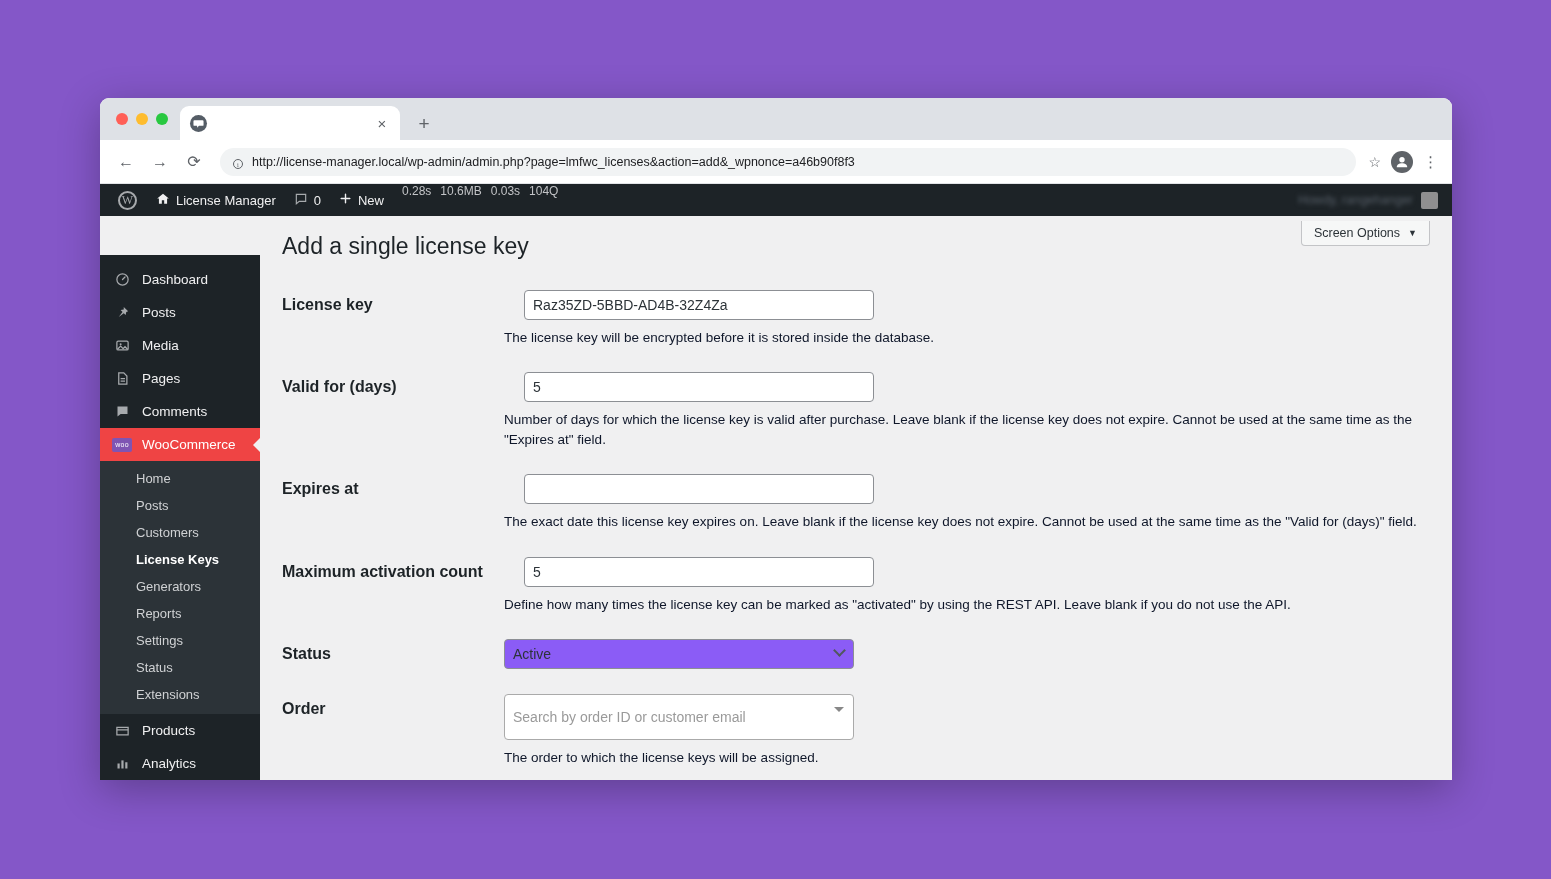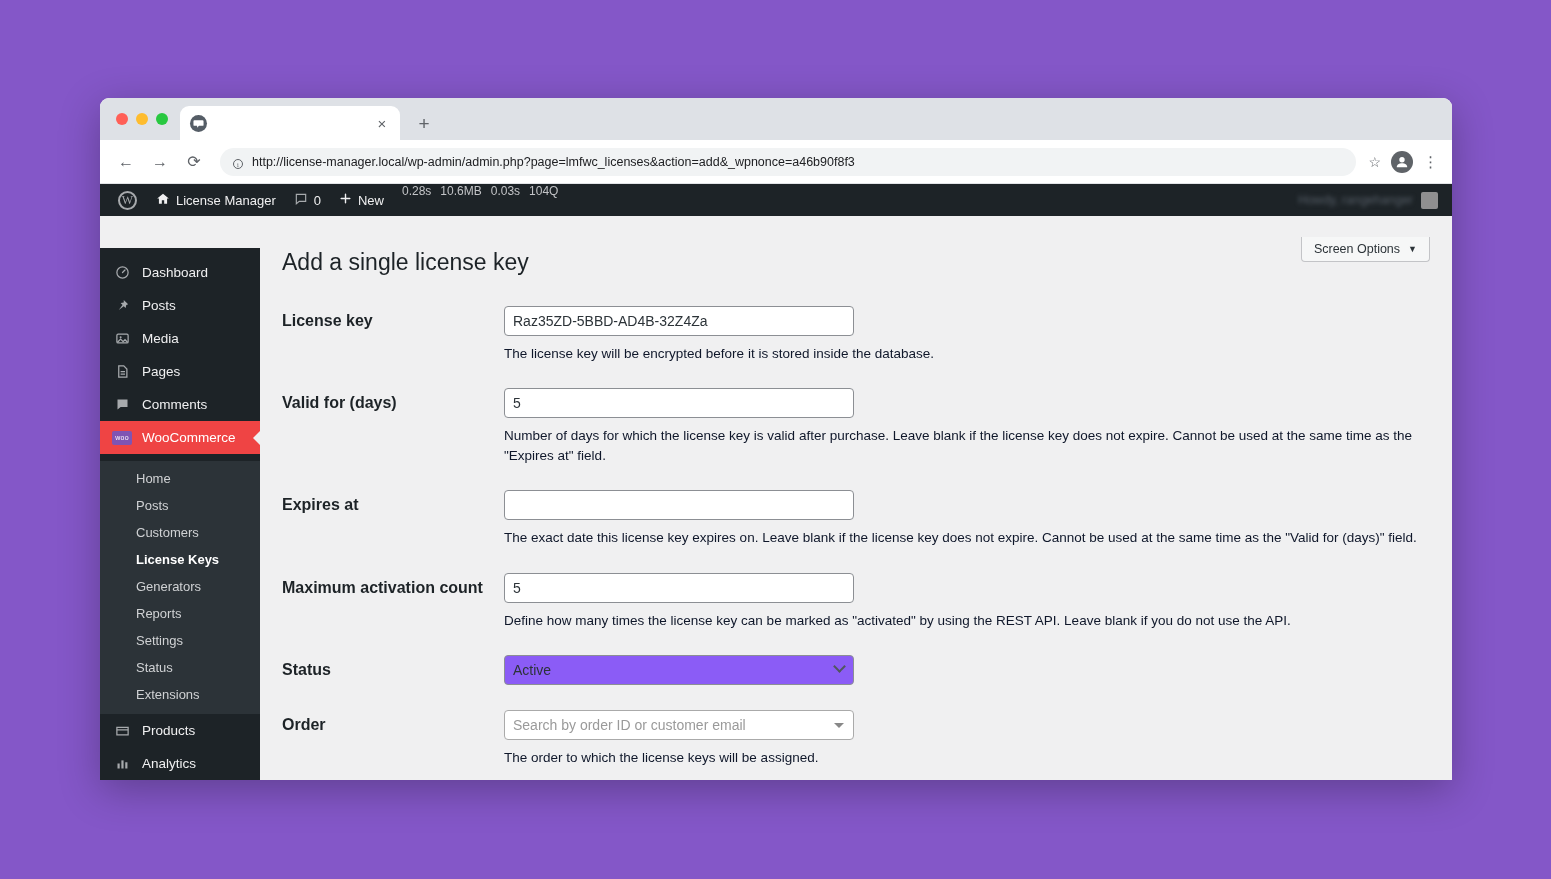--- a/index.html
+++ b/index.html
@@ -202,21 +202,21 @@
     background: #ef4444;
     color: #fff;
   }
   .menu-item.current::after {
     content: "";
     position: absolute; right: -1px; top: 50%;
     transform: translateY(-50%);
     border: 8px solid transparent;
     border-right-color: #f0f0f1;
   }
-  .submenu { background: #2c3338; padding: 4px 0 6px 0; margin-top: 7px; }
+  .submenu { background: #2c3338; padding: 4px 0 6px 0; }
   .submenu .sub-item {
     padding: 6px 0 6px 36px;
     font-size: 13px;
     color: #d0d2d4;
   }
   .submenu .sub-item.current { color: #fff; font-weight: bold; }
 
   .wc-badge {
     width: 20px; height: 14px;
     background: #7f54b3;
@@ -276,20 +276,21 @@
   .form-table input[type="text"] {
     width: 350px;
     height: 30px;
     padding: 0 8px;
     border: 1px solid #8c8f94;
     border-radius: 4px;
     background: #fff;
     font-size: 14px;
     color: #2c3338;
     font-family: "Liberation Sans", sans-serif;
+    margin-left: 20px;
   }
   .form-table input::placeholder { color: #8c8f94; }
   .desc {
     font-size: 13.5px;
     color: #0f172a;
     margin-top: 8px;
     max-width: 915px;
     line-height: 1.5;
   }
   .select-wrap {
@@ -311,21 +312,21 @@
     position: absolute; right: 10px; top: 9px;
     pointer-events: none;
     width: 9px; height: 9px;
     border-right: 2px solid #50575e;
     border-bottom: 2px solid #50575e;
     transform: rotate(45deg);
     margin-top: -2px;
   }
   .select2 {
     position: relative;
-    width: 350px; height: 30px;
+    width: 350px; height: 46px;
     border: 1px solid #aaa;
     border-radius: 4px;
     background: #fff;
     display: flex; align-items: center;
     padding: 0 8px;
     font-size: 14px;
     color: #9a9a9a;
   }
   .select2 .s2-caret {
     position: absolute; right: 9px; top: 12px;

